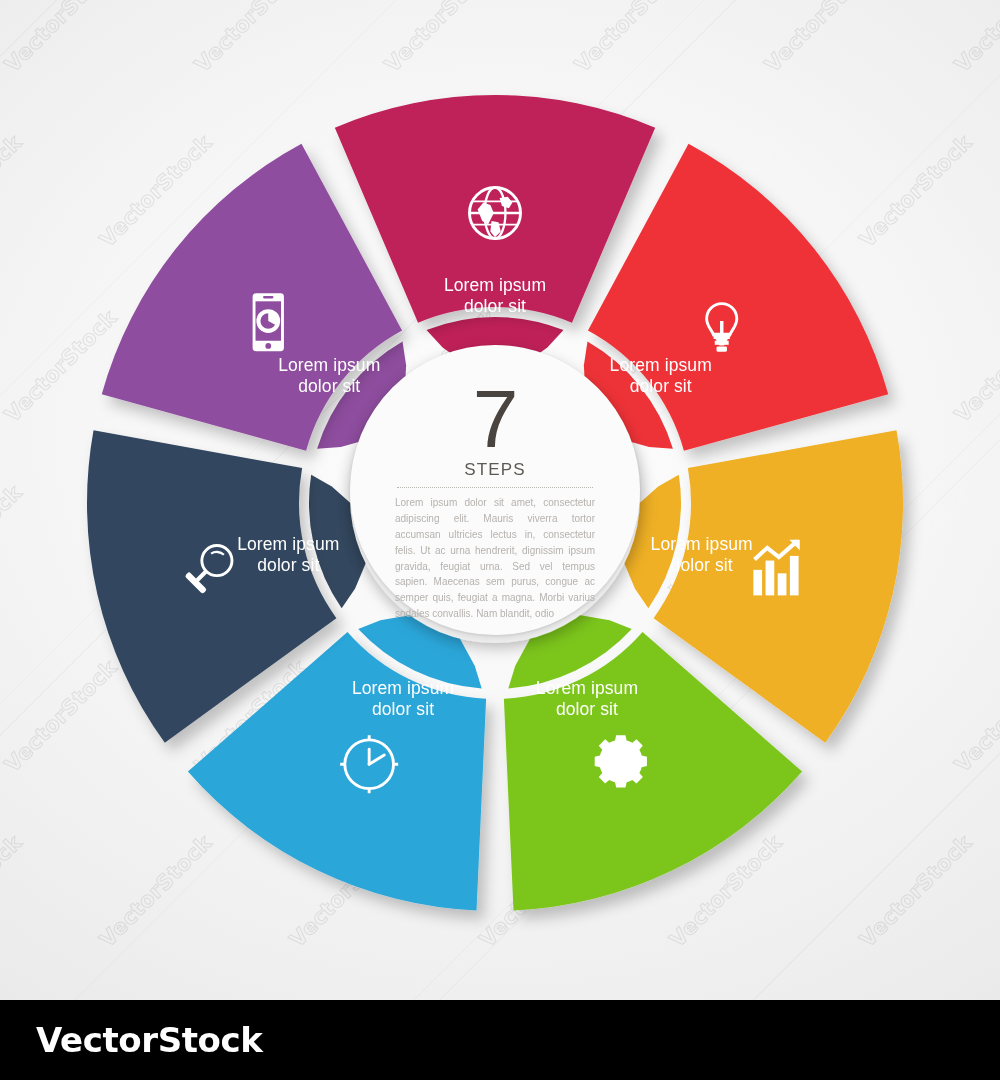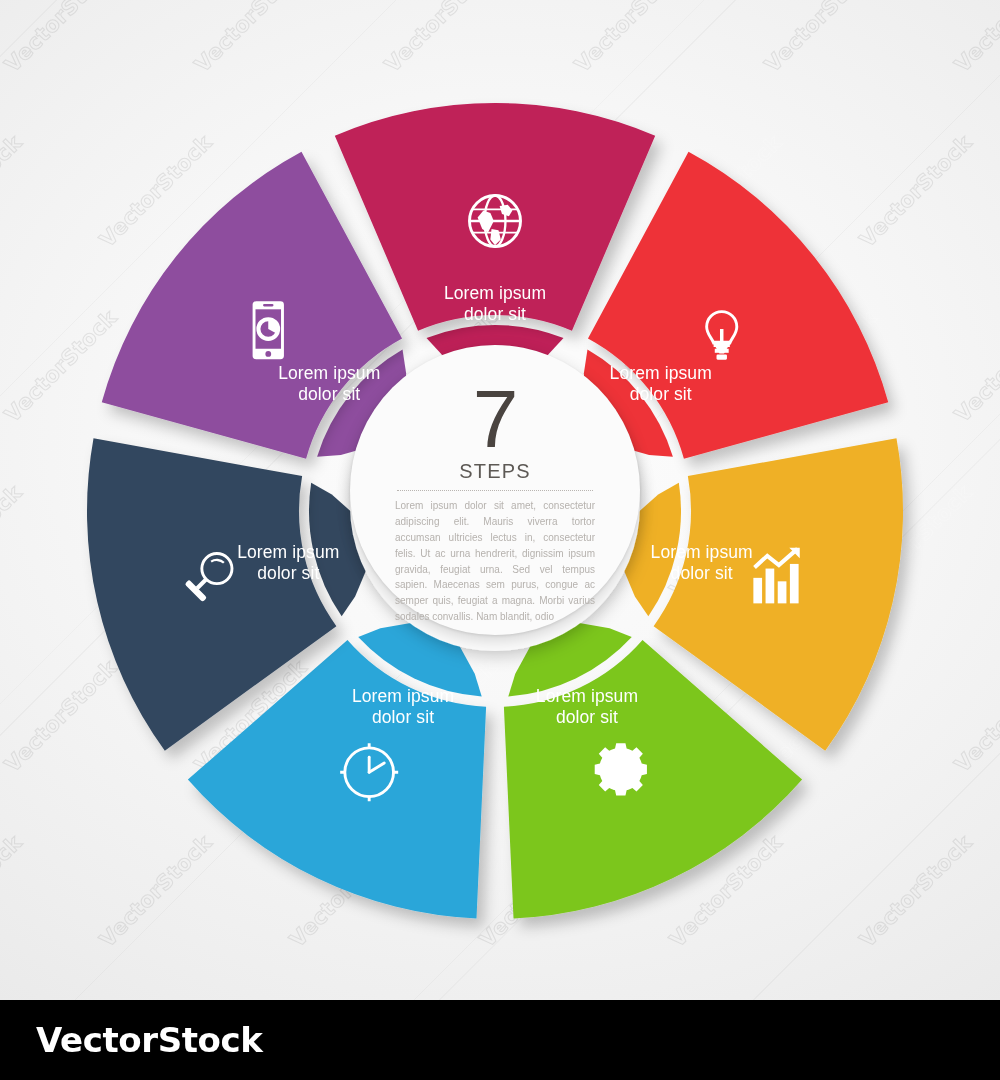--- a/index.html
+++ b/index.html
@@ -72,21 +72,21 @@
     transform-origin: left top;
     white-space: nowrap;
   }
   .wm.onc {
     -webkit-text-stroke: 1.1px rgba(255,255,255,0.20);
   }
 
   
   #wheel {
     position: absolute;
-    left: 0; top: 16px;
+    left: 0; top: 8px;
     width: 1000px;
     height: 1000px;
   }
   #wheel svg { display: block; }
 
   .seg-label {
     font-family: "Liberation Sans", sans-serif;
     font-size: 17.5px;
     fill: #ffffff;
     text-anchor: middle;
@@ -112,21 +112,21 @@
   }
   #hub-big {
     font-family: "Liberation Sans", sans-serif;
     font-size: 82px;
     line-height: 0.92;
     font-weight: 400;
     color: #4a4440;
     letter-spacing: -1px;
   }
   #hub-sub {
-    font-size: 20px;
+    font-size: 17px;
     color: #5d5955;
     letter-spacing: 1.2px;
     margin-top: 4px;
   }
   #hub-title {
     font-size: 19px;
     color: #5d5955;
     letter-spacing: 0.6px;
     margin-top: 2px;
     white-space: nowrap;

